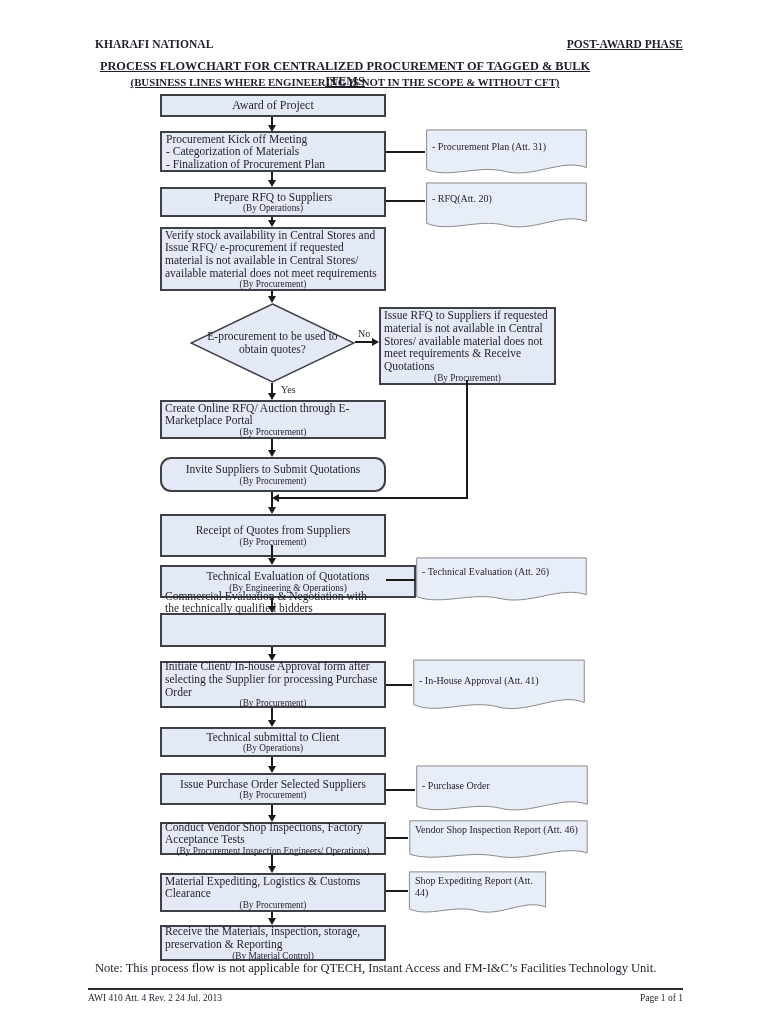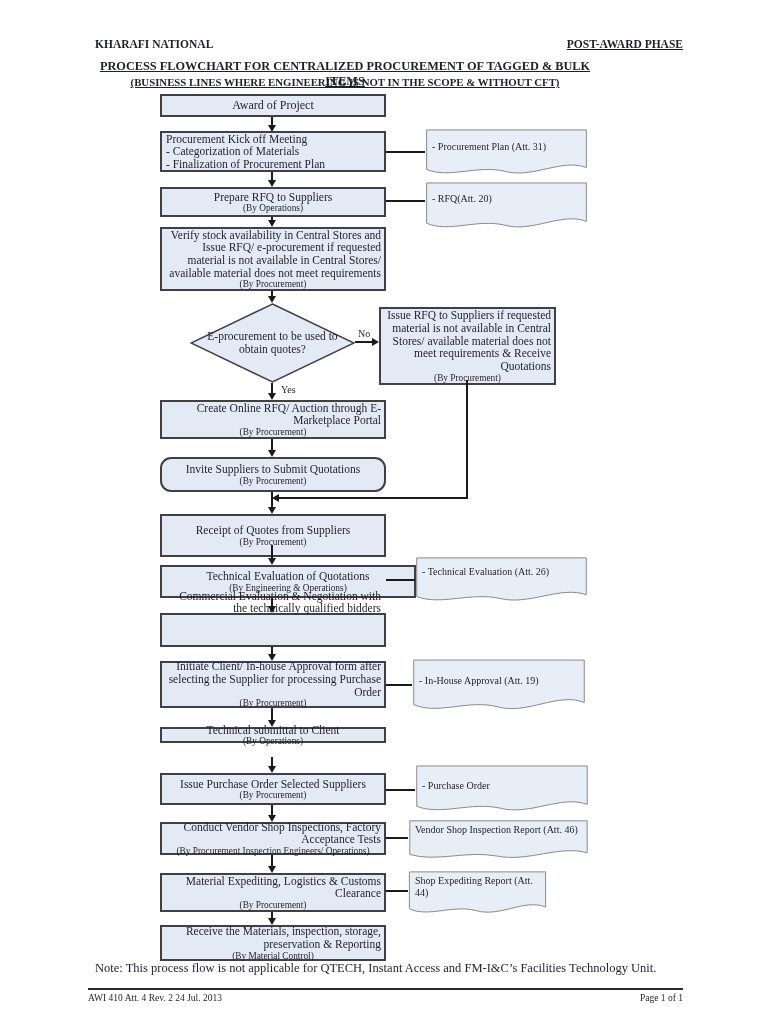--- a/index.html
+++ b/index.html
@@ -5,21 +5,21 @@
   html,body{margin:0;padding:0;background:#ffffff;}
   .page{position:relative;width:768px;height:1024px;background:#fff;overflow:hidden;
         font-family:"Liberation Serif","DejaVu Serif",serif;color:var(--text,#1f1f2b);}
   .abs{position:absolute;}
   .hdr-left{left:95px;top:38px;font-weight:bold;font-size:11.5px;}
   .hdr-right{left:400px;top:38px;width:283px;text-align:right;font-weight:bold;font-size:11.5px;text-decoration:underline;}
   .doc-title{left:90px;top:59px;width:510px;text-align:center;font-weight:bold;font-size:12.3px;text-decoration:underline;}
   .doc-subtitle{left:90px;top:76px;width:510px;text-align:center;font-weight:bold;font-size:10.8px;text-decoration:underline;}
   .node{position:absolute;background:var(--node_fill,#e3eaf5);border:2px solid var(--node_border,#3f3f46);
         box-sizing:border-box;display:flex;flex-direction:column;justify-content:center;align-items:center;
-        text-align:right;font-size:11.5px;line-height:1.1;padding:1px 3px;}
+        text-align:left;font-size:11.5px;line-height:1.1;padding:1px 3px;}
   .node.left-align{align-items:flex-start;text-align:left;padding-left:4px;}
   .node .by{font-size:9.3px;line-height:1.1;}
   .vline{position:absolute;width:2px;background:var(--line_color,#1a1a1a);}
   .hline{position:absolute;height:2px;background:var(--line_color,#1a1a1a);}
   .ah{position:absolute;width:0;height:0;}
   .ah.down{border-left:4px solid transparent;border-right:4px solid transparent;border-top:7px solid var(--line_color,#1a1a1a);}
   .ah.right{border-top:4px solid transparent;border-bottom:4px solid transparent;border-left:7px solid var(--line_color,#1a1a1a);}
   .ah.left{border-top:4px solid transparent;border-bottom:4px solid transparent;border-right:7px solid var(--line_color,#1a1a1a);}
   .branch-label{position:absolute;font-size:10px;}
   .diamond{position:absolute;}
@@ -101,21 +101,21 @@
   <div class="node" style="left:160px;top:613px;width:226px;height:34px;gap:45px;">
     <div>Commercial Evaluation &amp; Negotiation with the technically qualified bidders</div>
     <div class="by">(By Procurement)</div>
   </div>
 
   <div class="node" style="left:160px;top:661px;width:226px;height:47px;">
     <div>Initiate Client/ In-house Approval form after selecting the Supplier for processing Purchase Order</div>
     <div class="by">(By Procurement)</div>
   </div>
 
-  <div class="node" style="left:160px;top:727px;width:226px;height:16px;">
+  <div class="node" style="left:160px;top:727px;width:226px;height:30px;">
     <div>Technical submittal to Client</div>
     <div class="by">(By Operations)</div>
   </div>
 
   <div class="node" style="left:160px;top:773px;width:226px;height:32px;">
     <div>Issue Purchase Order Selected Suppliers</div>
     <div class="by">(By Procurement)</div>
   </div>
 
   <div class="node" style="left:160px;top:822px;width:226px;height:33px;">
@@ -151,21 +151,21 @@
     <svg viewBox="0 0 100 50" preserveAspectRatio="none">
       <path d="M1,1 L99,1 L99,41 C84,31 66,53 49,45 C32,38 15,53 1,43 Z" fill="#e8eef8" stroke="#8a8a8a" stroke-width="1" vector-effect="non-scaling-stroke"></path>
     </svg>
     <div class="doc-label" style="top:9px;">- Technical Evaluation (Att. 26)</div>
   </div>
 
   <div class="doc" style="left:412px;top:659px;width:174px;height:53px;">
     <svg viewBox="0 0 100 50" preserveAspectRatio="none">
       <path d="M1,1 L99,1 L99,41 C84,31 66,53 49,45 C32,38 15,53 1,43 Z" fill="#e8eef8" stroke="#8a8a8a" stroke-width="1" vector-effect="non-scaling-stroke"></path>
     </svg>
-    <div class="doc-label" style="top:16px;">- In-House Approval (Att. 19)</div>
+    <div class="doc-label" style="top:16px;">- In-House Approval (Att. 41)</div>
   </div>
 
   <div class="doc" style="left:415px;top:765px;width:174px;height:48px;">
     <svg viewBox="0 0 100 50" preserveAspectRatio="none">
       <path d="M1,1 L99,1 L99,41 C84,31 66,53 49,45 C32,38 15,53 1,43 Z" fill="#e8eef8" stroke="#8a8a8a" stroke-width="1" vector-effect="non-scaling-stroke"></path>
     </svg>
     <div class="doc-label" style="top:15px;">- Purchase Order</div>
   </div>
 
   <div class="doc" style="left:408px;top:820px;width:181px;height:40px;">

